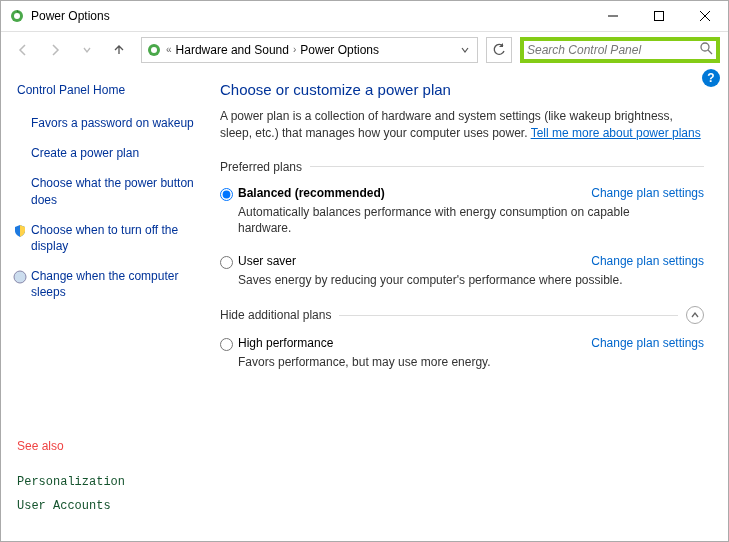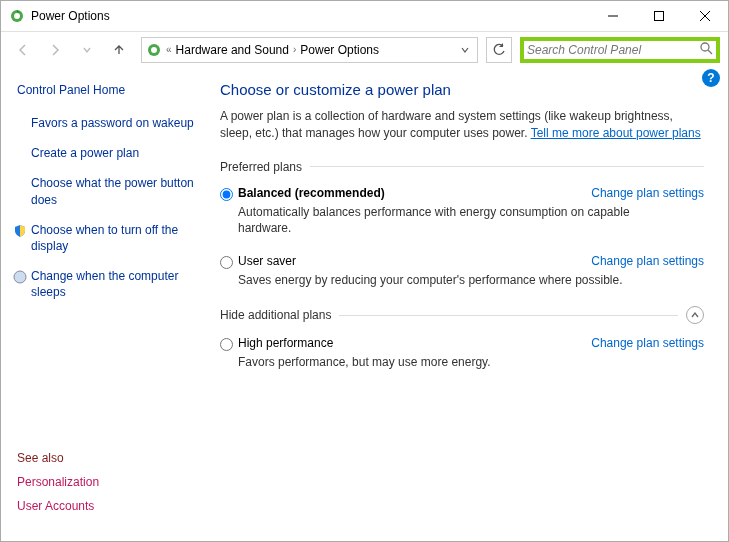--- a/index.html
+++ b/index.html
@@ -24,22 +24,22 @@
     .searchbox input { border: none; outline: none; flex: 1; font-size: 12px; color: #777; font-style: italic; }
     .searchbox input::placeholder { color: #777; font-style: italic; }
 
     
     .content { display: flex; height: calc(100% - 66px); }
     .sidebar { width: 205px; padding: 16px 12px 12px 16px; font-size: 12px; position: relative; }
     .sidebar .home-link { color: #003399; margin-bottom: 18px; display: block; }
     .sidebar .side-item { color: #003399; display: block; margin-bottom: 14px; line-height: 1.35; cursor: pointer; padding-left: 14px; position: relative; }
     .side-icon { position: absolute; left: -4px; top: 2px; width: 14px; height: 14px; }
     .see-also { position: absolute; bottom: 18px; left: 16px; }
-    .see-also-hdr { color: #7f1d1d; margin-bottom: 10px; }
-    .see-also a { color: #be185d; display: block; margin-bottom: 10px; cursor: pointer; }
+    .see-also-hdr { color: #ef4444; margin-bottom: 22px; }
+    .see-also a { color: #14532d; display: block; margin-bottom: 10px; cursor: pointer; font-family: Liberation Mono, monospace; }
 
     
     .main { flex: 1; padding: 14px 24px 12px 14px; position: relative; }
     .help-btn { position: absolute; top: 2px; right: 8px; width: 18px; height: 18px; background: #0078d7; color: #fff; border-radius: 50%; display: flex; align-items: center; justify-content: center; font-size: 12px; font-weight: bold; }
     .main h1 { font-size: 15px; font-weight: 400; color: #003399; margin-bottom: 10px; }
     .desc { font-size: 12px; color: #333; line-height: 1.4; margin-bottom: 18px; }
     .desc a { color: #0066cc; text-decoration: underline; cursor: pointer; }
 
     .section-hdr { font-size: 12px; color: #333; display: flex; align-items: center; margin-bottom: 12px; }
     .section-hdr .line { flex: 1; height: 1px; background: #ddd; margin-left: 8px; }

